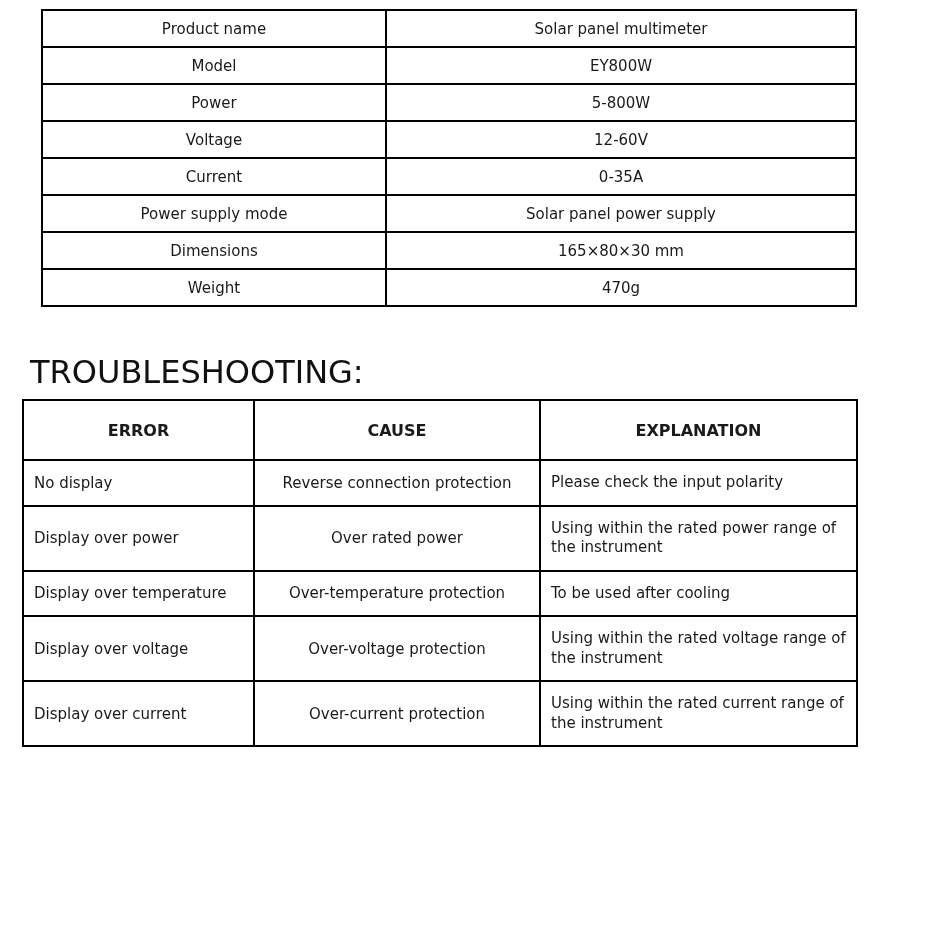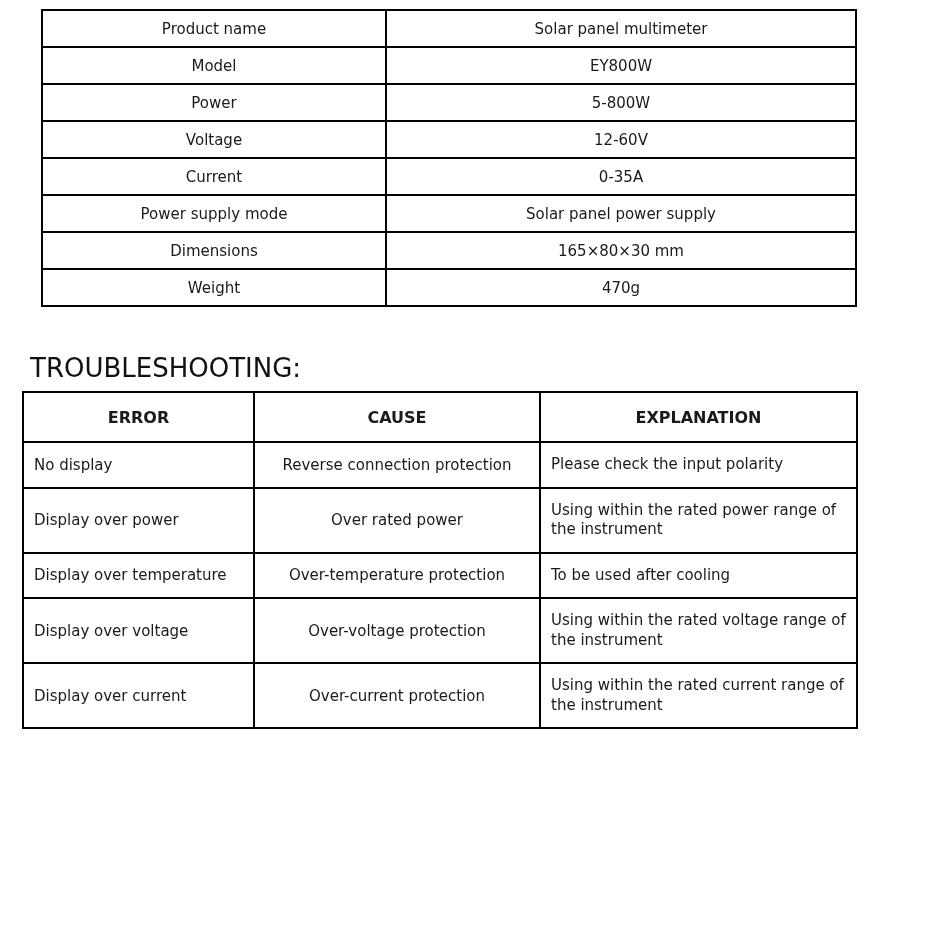--- a/index.html
+++ b/index.html
@@ -32,32 +32,32 @@
     height: 37px;
     text-align: center;
     vertical-align: middle;
     font-size: 15px;
   }
   .tech-table .col-label { width: 344px; }
   .tech-table .col-value { width: 470px; }
 
   .trouble-heading {
     margin: 46px 12px 0 30px;
-    font-size: 26px;
+    font-size: 32px;
     font-weight: normal;
     color: #111111;
   }
 
   .trouble-table {
     margin: 8px 0 0 22px;
     width: 834px;
   }
   .trouble-table th {
     border: 2px solid #000000;
-    height: 50px;
+    height: 60px;
     text-align: center;
     vertical-align: middle;
     font-size: 16px;
     font-weight: bold;
   }
   .trouble-table td {
     border: 2px solid #000000;
     vertical-align: middle;
     font-size: 15px;
     padding: 12px 8px;

